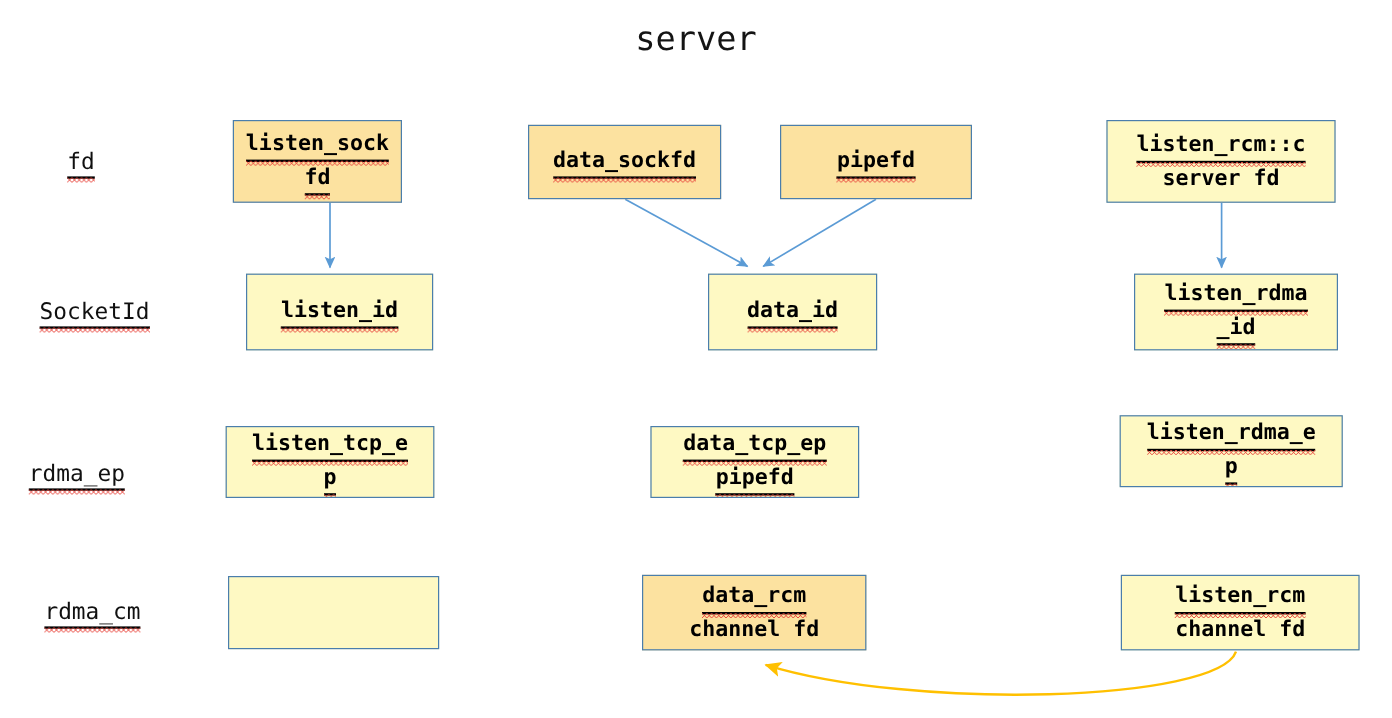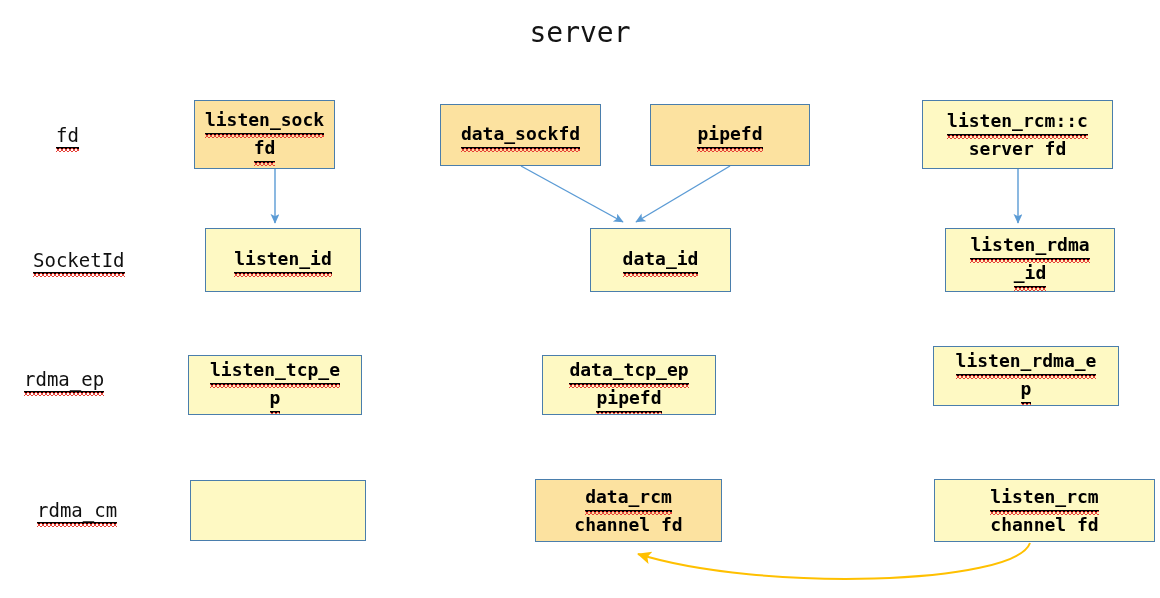--- a/index.html
+++ b/index.html
@@ -133,21 +133,21 @@
     <line x1="730" y1="166" x2="636" y2="222" stroke="#5B9BD5" stroke-width="1.4" marker-end="url(#ah-blue)"></line>
 
     <line x1="1018" y1="169" x2="1018" y2="223" stroke="#5B9BD5" stroke-width="1.4" marker-end="url(#ah-blue)"></line>
 
     <path d="M 1030 543 C 1015 585 760 592 638 554" fill="none" stroke="#FFC000" stroke-width="2" marker-end="url(#ah-orange)"></path>
   </svg>
 
   <div>
     <div class="row-label" style="left:56px; top:124px;"><span class="sp">fd</span></div>
     <div class="row-label" style="left:33px; top:249px;"><span class="sp">SocketId</span></div>
-    <div class="row-label" style="left:24px; top:368px;text-align:center;"><span class="sp">rdma_ep</span></div>
+    <div class="row-label" style="left:24px; top:384px;text-align:center;"><span class="sp">rdma_ep</span></div>
     <div class="row-label" style="left:37px; top:499px;"><span class="sp">rdma_cm</span></div>
   </div>
 
   <div>
     <div class="node yellow" style="left:194px; top:100px; width:141px; height:69px;">
       <span class="lines">
         <span class="ln sp">listen_sock</span>
         <span class="ln sp">fd</span>
       </span>
     </div>
@@ -215,21 +215,21 @@
       <span class="lines"></span>
     </div>
 
     <div class="node yellow" style="left:535px; top:479px; width:187px; height:63px;text-align:center;">
       <span class="lines">
         <span class="ln sp">data_rcm</span>
         <span class="ln">channel fd</span>
       </span>
     </div>
 
-    <div class="node blue" style="left:934px; top:479px; width:221px; height:63px;">
+    <div class="node blue" style="left:934px; top:479px; width:199px; height:63px;">
       <span class="lines">
         <span class="ln sp">listen_rcm</span>
         <span class="ln">channel fd</span>
       </span>
     </div>
   </div>
 
 </div>
 
 </body></html>

